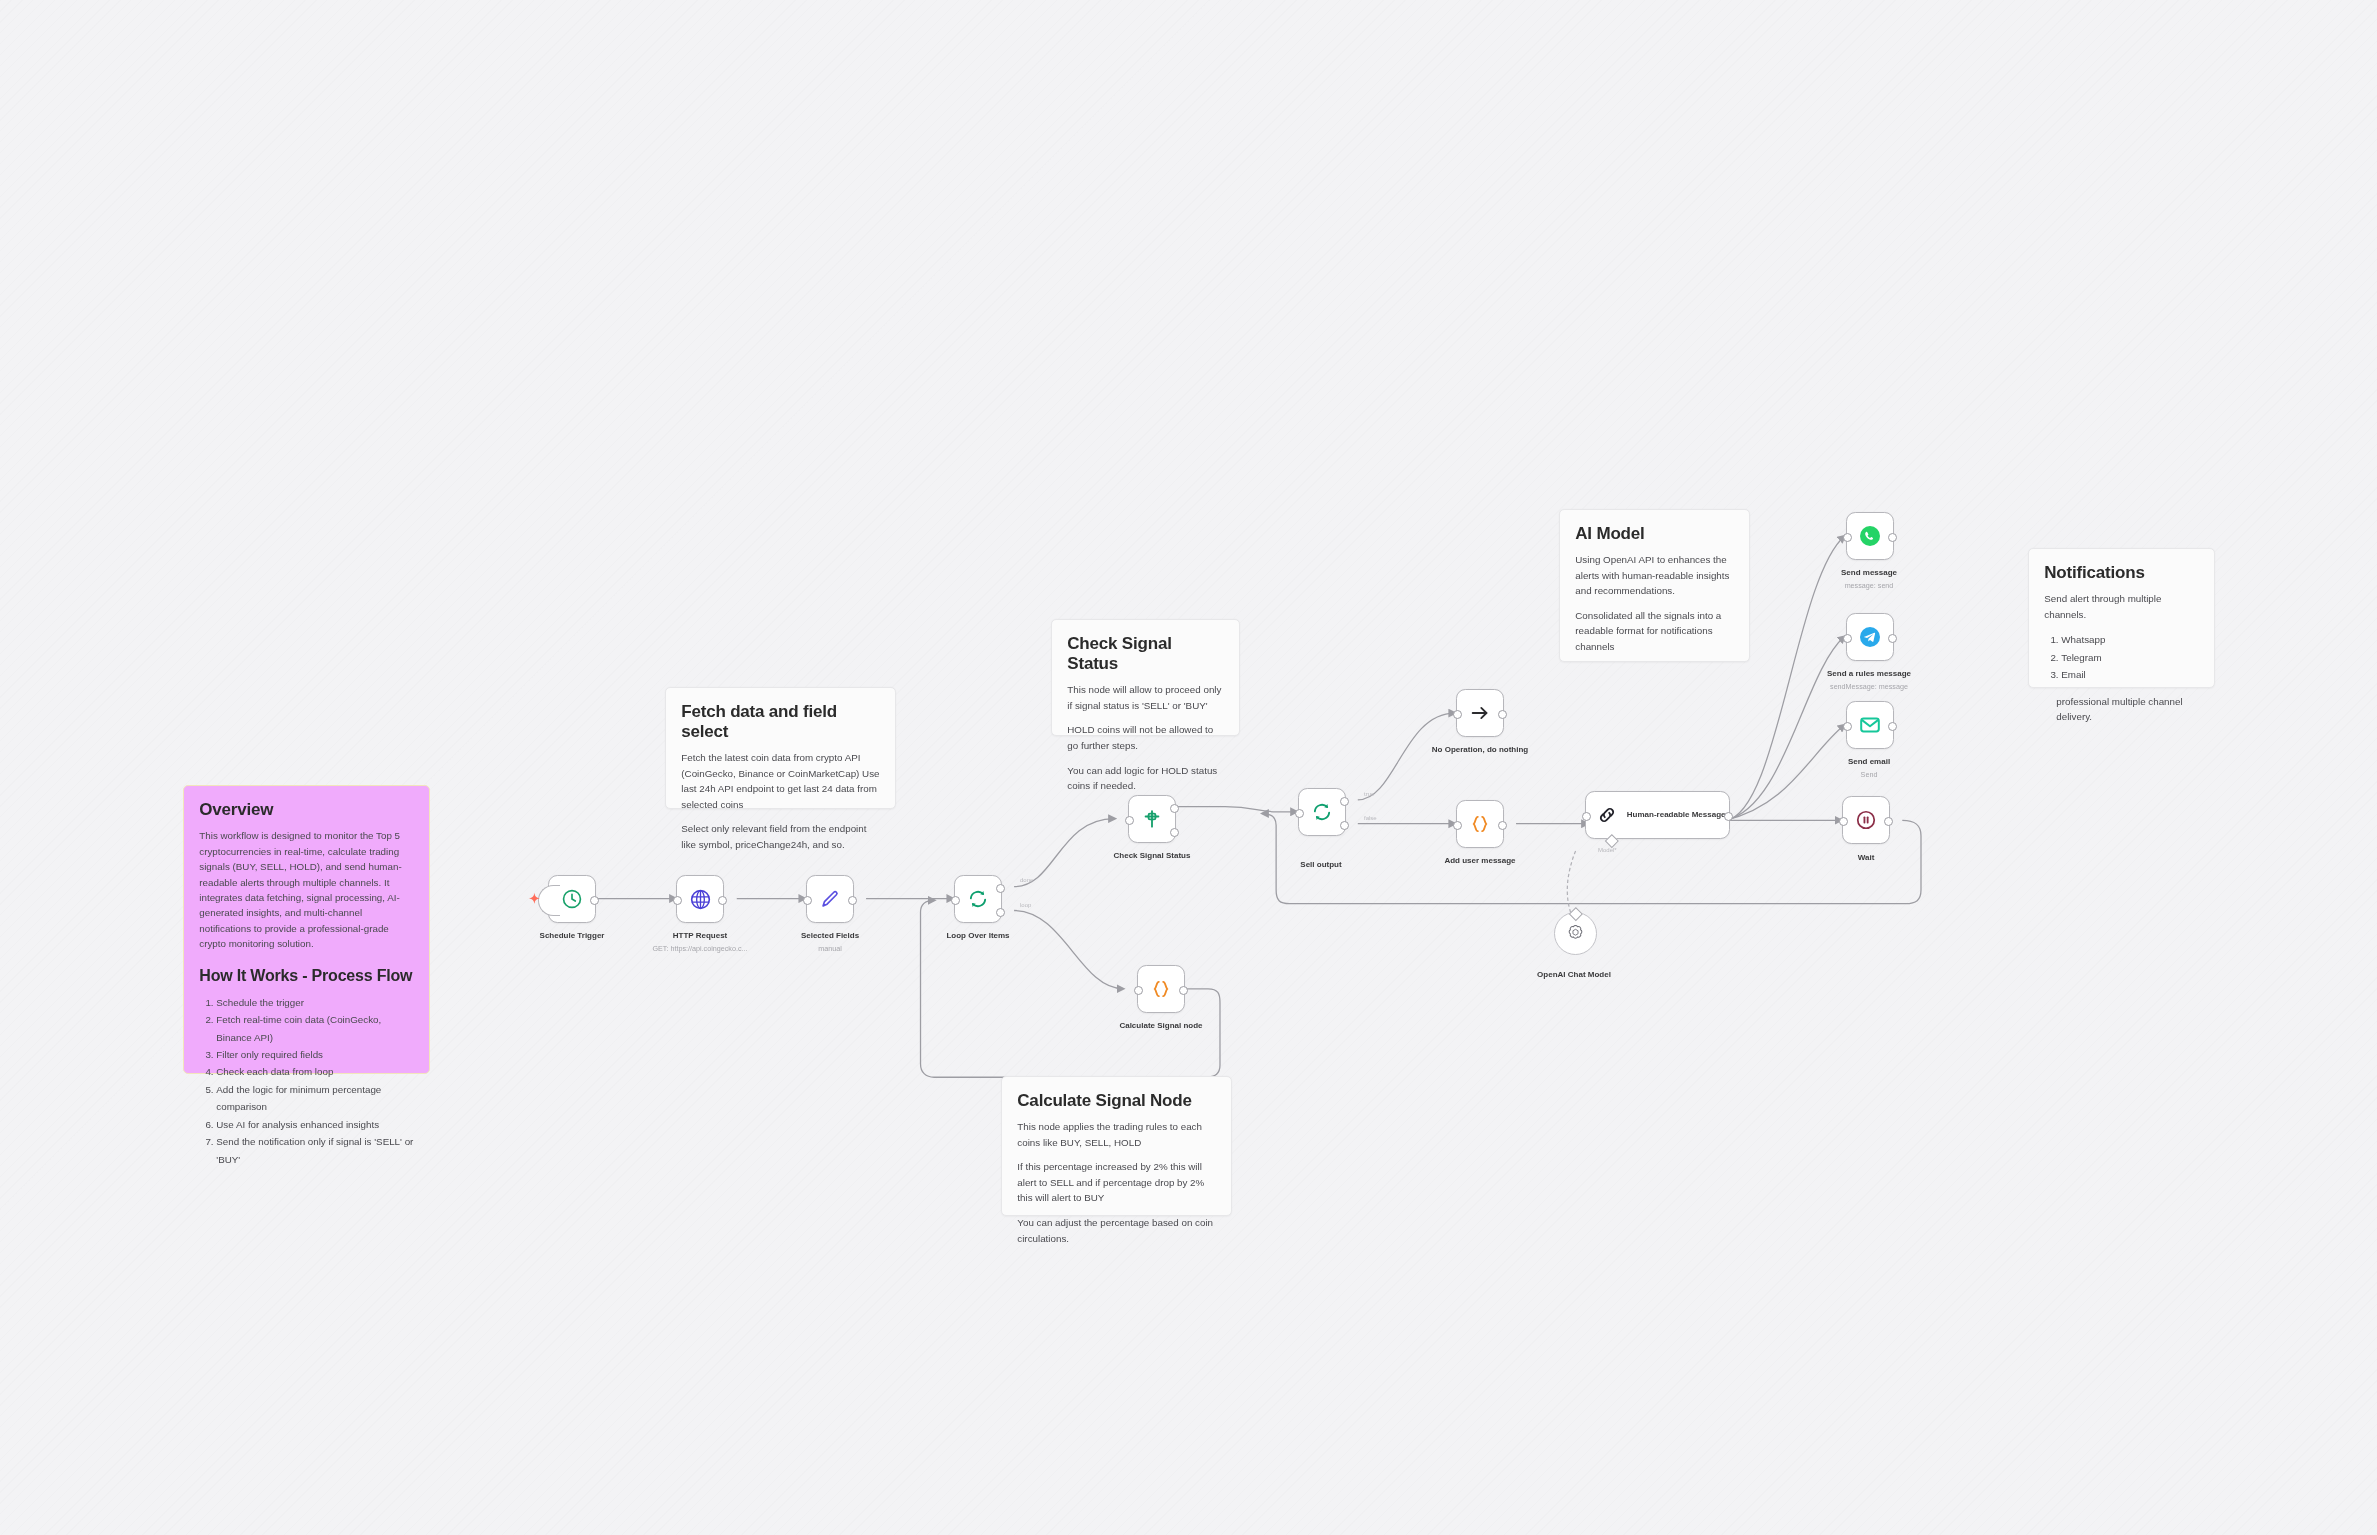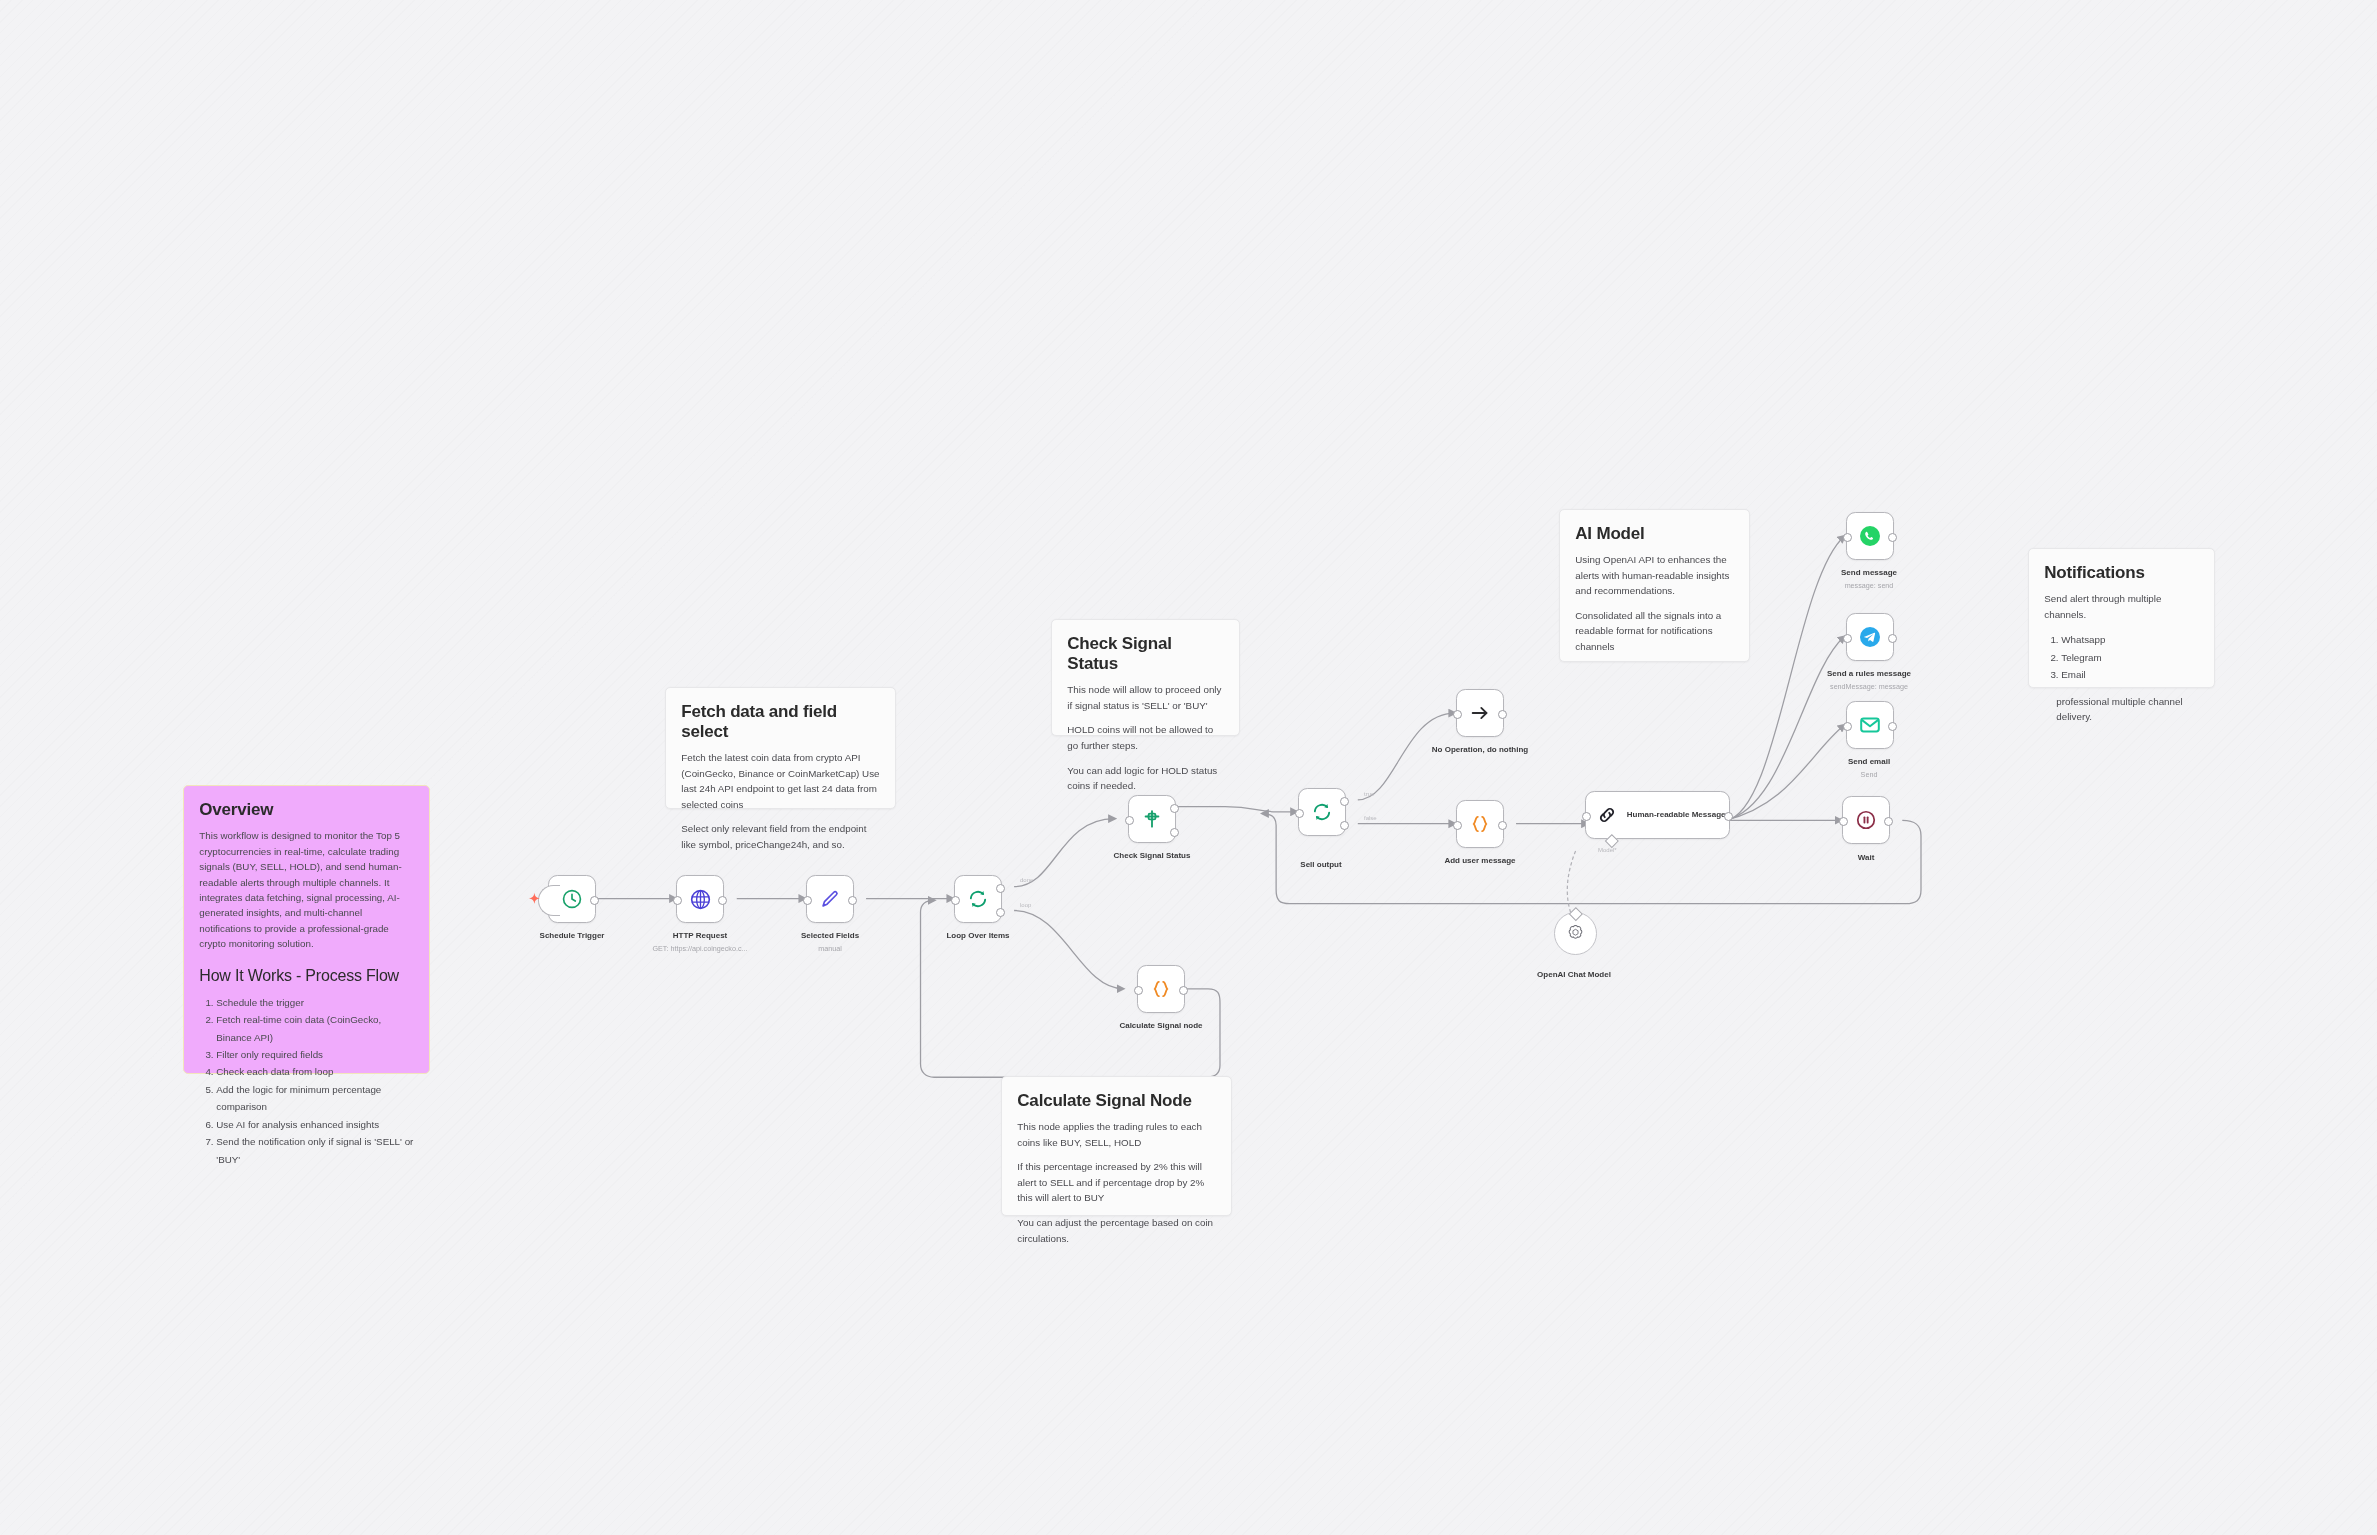--- a/index.html
+++ b/index.html
@@ -9,21 +9,21 @@
     background-color:#f3f3f5;
     background-image:repeating-linear-gradient(135deg, rgba(0,0,0,0.012) 0px, rgba(0,0,0,0.012) 0.9px, transparent 0.9px, transparent 7.7px);
   }
   #canvas{position:relative;width:2377px;height:1536px;}
 
   
   .sticky{position:absolute;box-sizing:border-box;border-radius:5.1px;padding:13.6px 15.3px;}
   .sticky.white{background:#fbfbfb;border:0.9px solid #e7e7e9;box-shadow:0 0.9px 1.7px rgba(0,0,0,.04);}
   .sticky.yellow{background:#f0abfc;border:0.9px solid #f2e6bb;}
   .sticky h2{margin:0 0 8.5px 0;font-size:17px;font-weight:700;color:#2b2b2b;letter-spacing:-0.2px;}
-  .sticky h3{margin:15.3px 0 8.5px 0;font-size:16px;font-weight:400;color:#2b2b2b;letter-spacing:-0.2px;}
+  .sticky h3{margin:15.3px 0 8.5px 0;font-size:16px;font-weight:700;color:#2b2b2b;letter-spacing:-0.2px;}
   .sticky p{margin:0 0 9.4px 0;font-size:9.8px;line-height:1.58;color:#4a4a4f;}
   .sticky ol{margin:3.4px 0 0 0;padding-left:17px;}
   .sticky ol li{font-size:9.8px;line-height:1.78;color:#4a4a4f;}
   .sticky .sub{font-size:9.8px;line-height:1.58;color:#4a4a4f;margin:10.2px 0 0 12px;}
 
   
   .node{position:absolute;box-sizing:border-box;background:#fff;border:1.4px solid #b6b6bb;
         border-radius:9.4px;display:flex;align-items:center;justify-content:center;
         box-shadow:0 0.9px 1.7px rgba(0,0,0,.05);}
   .node.sq{width:48px;height:48px;}

